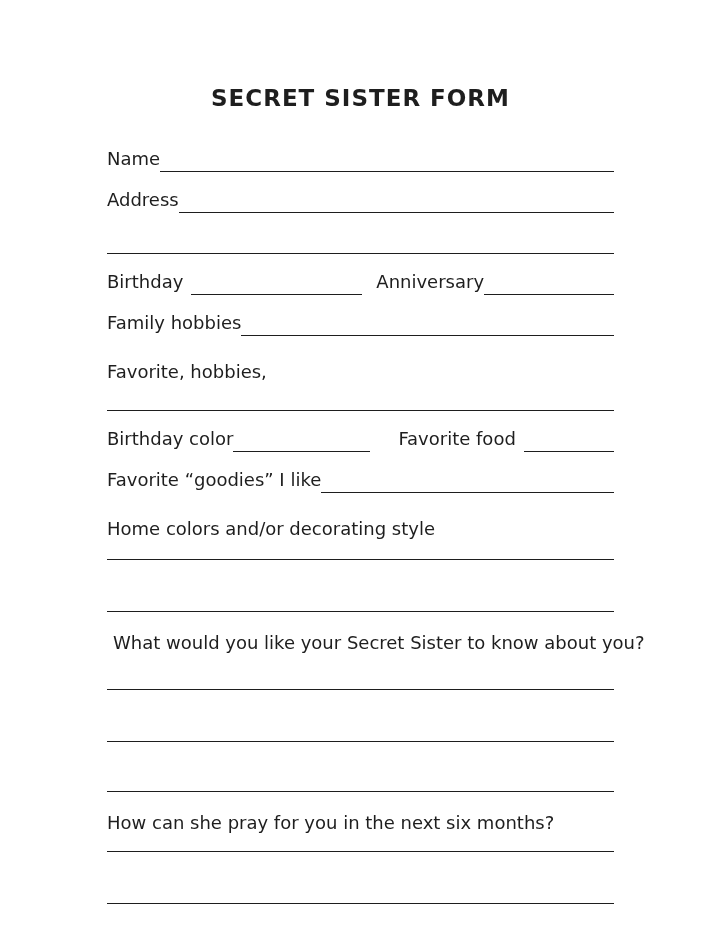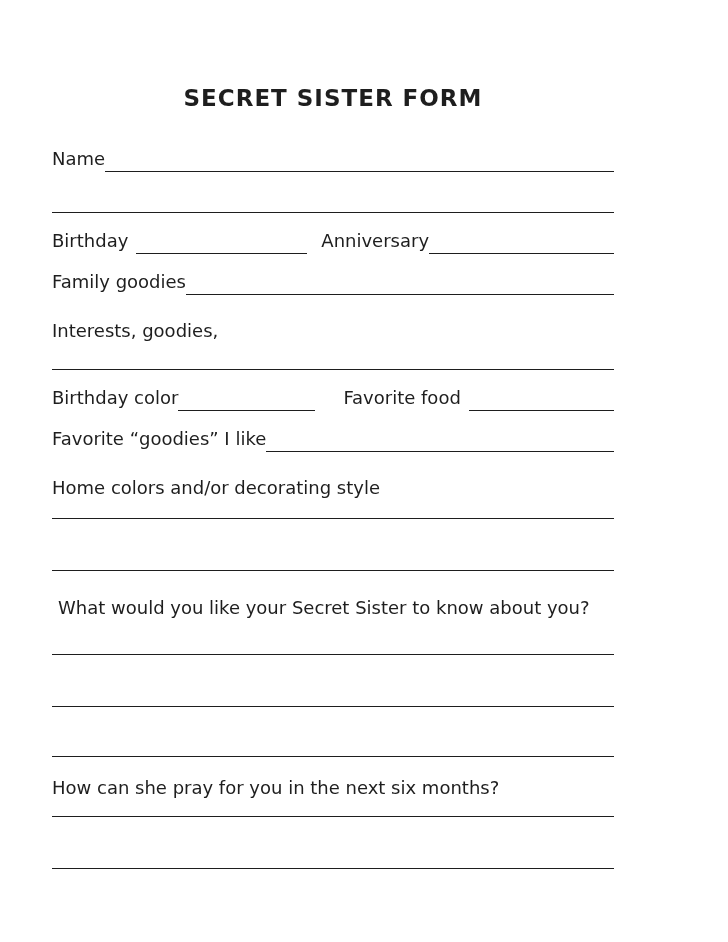--- a/index.html
+++ b/index.html
@@ -6,21 +6,21 @@
   * { box-sizing: border-box; }
   html, body { margin: 0; padding: 0; background: #ffffff; }
   .page {
     position: relative;
     width: 728px;
     height: 942px;
     background: var(--paper);
     color: var(--ink);
     font-family: "DejaVu Sans", sans-serif;
     font-size: 18px;
-    padding: 0 114px 0 52px;
+    padding: 0 114px 0 107px;
     overflow: hidden;
   }
   .title {
     margin: 84px 0 0 0;
     text-align: center;
     font-size: 23px;
     font-weight: 600;
     letter-spacing: 1px;
     line-height: 29px;
     white-space: nowrap;
@@ -44,21 +44,21 @@
   }
   .line.fixed { flex: 0 0 auto; }
   .hr {
     height: 0;
     width: 100%;
     border-bottom: 1.5px solid var(--ink);
   }
   
   .mt15 { margin-top: 15px; }
   .mt17 { margin-top: 17px; }
-  .mt18 { margin-top: 24px; }
+  .mt18 { margin-top: 18px; }
   .mt22 { margin-top: 33px; }
   .mt23 { margin-top: 23px; }
   .mt32 { margin-top: 18px; }
   .mt49 { margin-top: 49px; }
   .mt51 { margin-top: 51px; }
   
   .gap-r8 { margin-right: 8px; }
   .gap-l8 { margin-left: 14px; }
   .gap-l10 { margin-left: 28px; }
   .w171 { width: 171px; }
@@ -70,39 +70,43 @@
 
 <div class="page">
 
   <h1 class="title">SECRET SISTER FORM</h1>
 
   <div class="row mt22">
     <span class="label">Name</span>
     <span class="line"></span>
   </div>
 
+  <div class="row mt15">
+    <span class="label">Address</span>
+    <span class="line"></span>
+  </div>
 
   <div class="row mt15">
     <span class="line"></span>
   </div>
 
   <div class="row mt15">
     <span class="label gap-r8">Birthday</span>
     <span class="line fixed w171"></span>
     <span class="label gap-l8">Anniversary</span>
     <span class="line"></span>
   </div>
 
   <div class="row mt15">
-    <span class="label">Family goodies</span>
+    <span class="label">Family hobbies</span>
     <span class="line"></span>
   </div>
 
   <div class="mt23">
-    <div class="textline">Interests, goodies,</div>
+    <div class="textline">Favorite, hobbies,</div>
     <div class="row">
       <span class="line"></span>
     </div>
   </div>
 
   <div class="row mt15">
     <span class="label">Birthday color</span>
     <span class="line fixed w137"></span>
     <span class="label gap-l10 gap-r8">Favorite food</span>
     <span class="line"></span>

